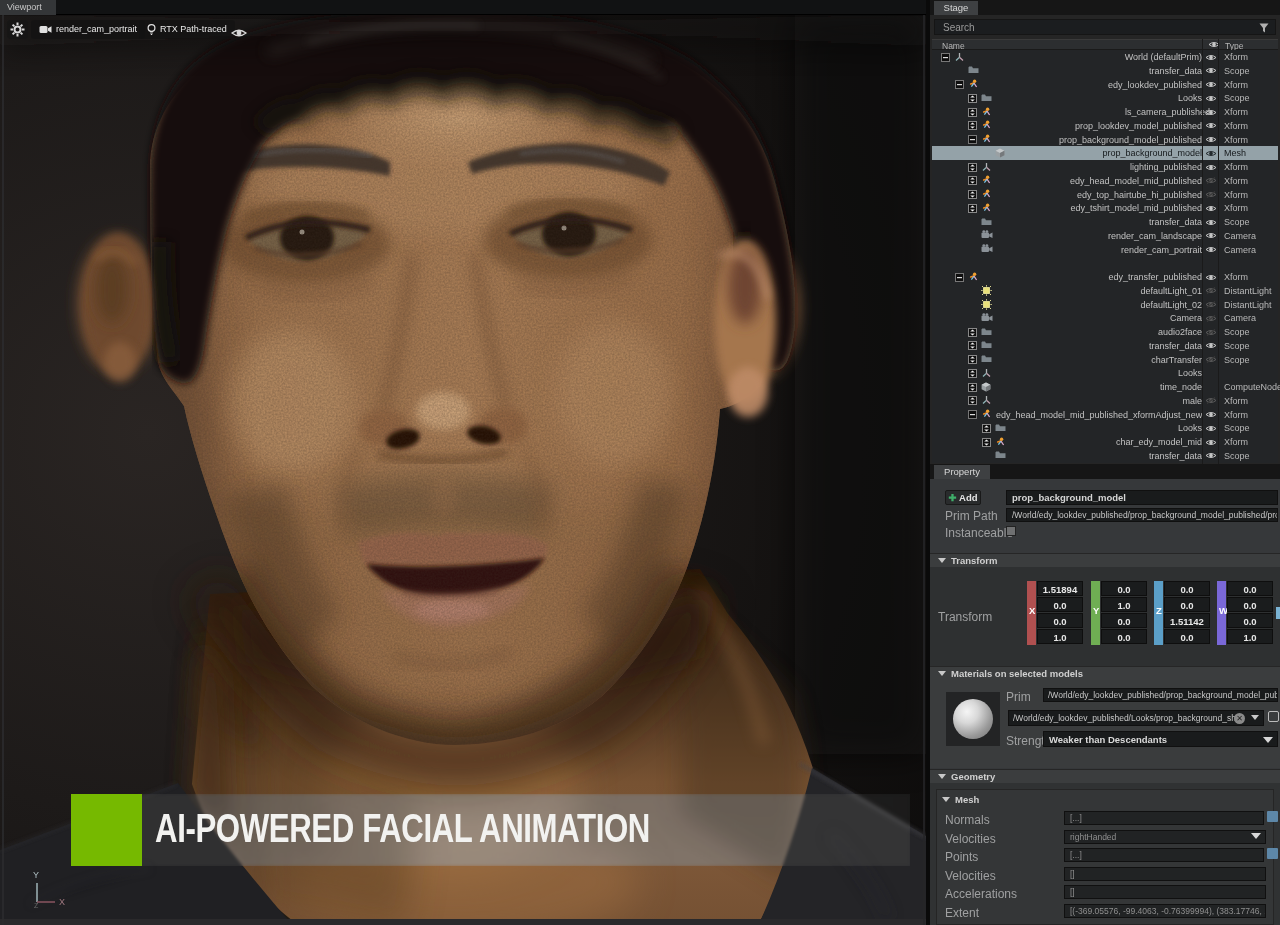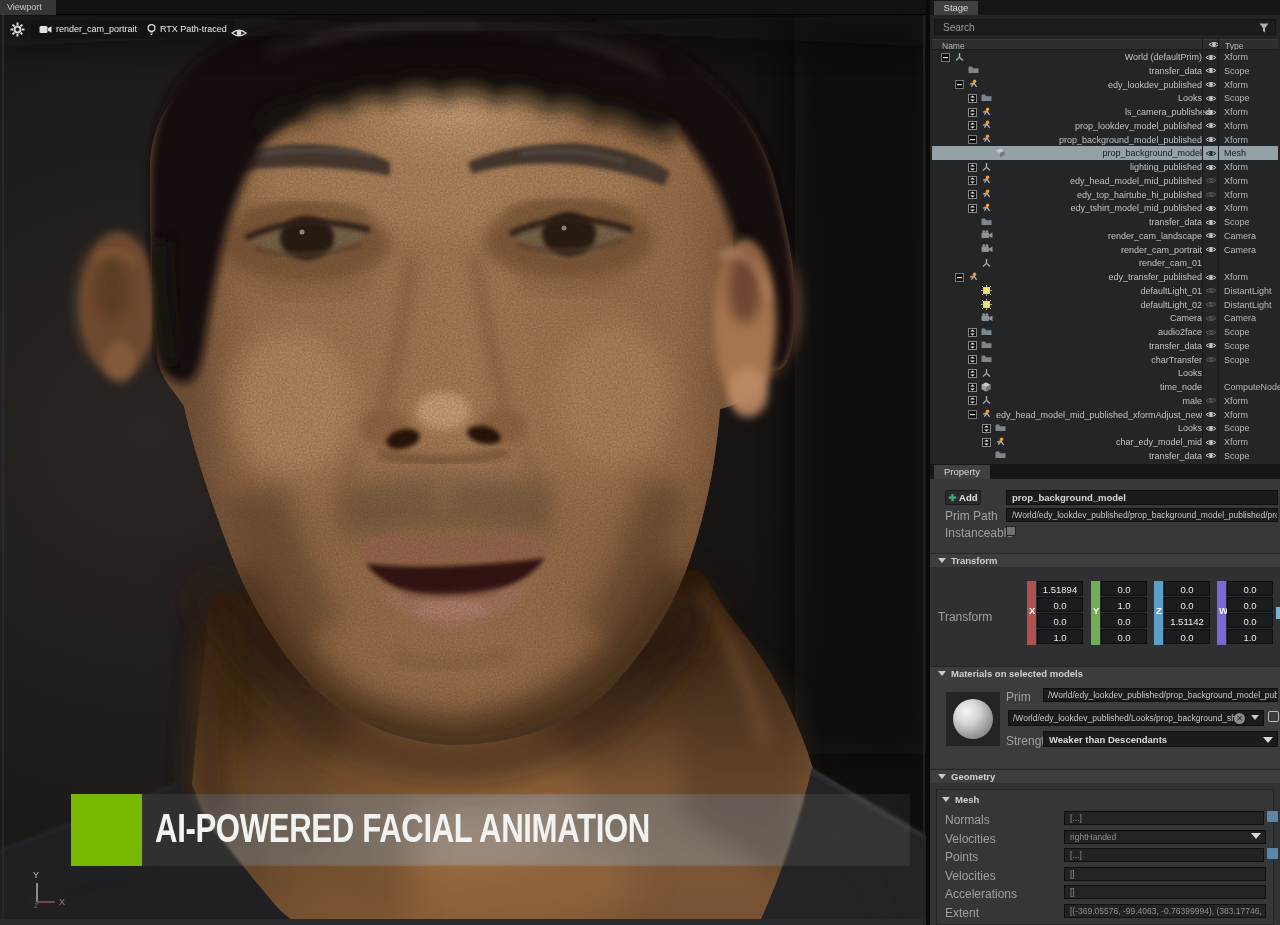--- a/index.html
+++ b/index.html
@@ -22,21 +22,21 @@
 .sel{background:#94a2a8;}
 .sel .nm,.sel .ty{color:#15191b;}
 .colsep{position:absolute;top:0;width:1px;height:425px;background:#1a1a1a;}
 #prop{position:absolute;left:0;top:464px;width:350px;height:461px;background:#36383a;padding-left:20px;}
 #proptabs{position:absolute;left:0;top:0;width:350px;height:15px;background:#161616;}
 #proptab{position:absolute;left:4px;top:1px;width:56px;height:14px;background:#3e4042;color:#d8d8d8;font-size:9.5px;line-height:14px;text-align:center;}
 .plabel{position:absolute;color:#9fa0a1;font-size:12px;}
 .pfield{position:absolute;background:#191b1c;border:1px solid #101010;color:#d6d6d6;font-size:9px;white-space:nowrap;overflow:hidden;}
 .sechead{position:absolute;left:0;width:350px;height:14px;background:#3b3d3e;border-top:1px solid #262626;color:#d0d0d0;font-size:9.5px;font-weight:bold;line-height:14px;}
 .tri{display:inline-block;width:0;height:0;border-left:4px solid transparent;border-right:4px solid transparent;border-top:5px solid #c8c8c8;margin:0 5px 1px 8px;}
-.mcell{position:absolute;width:46px;height:15px;background:#1a1c1d;border:0.5px solid #0e0e0e;color:#e8e8e8;font-size:9.5px;font-weight:normal;text-align:center;line-height:15px;}
+.mcell{position:absolute;width:46px;height:15px;background:#1a1c1d;border:0.5px solid #0e0e0e;color:#e8e8e8;font-size:9.5px;font-weight:bold;text-align:center;line-height:15px;}
 .mbar{position:absolute;width:9px;height:63.5px;color:#fff;font-size:9.5px;font-weight:bold;}
 .dd{position:absolute;background:#191b1c;border:1px solid #101010;color:#dadada;font-size:9.5px;}
 .bluebox{position:absolute;width:11px;height:11px;background:#5d87a8;border-radius:1px;}
 </style></head>
 <body>
 <div id="root">
 <div id="vp">
 <svg width="926" height="911" viewBox="0 0 926 911" style="position:absolute;left:0;top:14px">
 <defs>
  <radialGradient id="bgrad" cx="0.16" cy="0.46" r="1.1">
@@ -496,28 +496,20 @@
               <circle cx="2.8" cy="1.6" r="1.4" fill="#8b9298"></circle>
               <circle cx="5.9" cy="1.6" r="1.4" fill="#8b9298"></circle>
             </svg></span>
           <span class="nm" style="left:64.0px;width:206.0px;overflow:hidden">render_cam_portrait</span>
           <span style="position:absolute;left:273px;top:2.5px"><svg width="12" height="9" viewBox="0 0 12 9" style="">
               <path d="M1 4.5 Q6 0.5 11 4.5 Q6 8.5 1 4.5 Z" fill="none" stroke="#c8c8c8" stroke-width="1"></path>
               <circle cx="6" cy="4.5" r="1.8" fill="#c8c8c8"></circle>
             </svg></span>
           <span class="ty">Camera</span>
         </div>
-<div class="trow" style="top:206.25px">
-          <span style="position:absolute;left:49.0px;top:1.5px"><svg width="11" height="10" viewBox="0 0 11 10" style="">
-              <path d="M5.5 1 L5.5 5.2" stroke="#b0b4b6" stroke-width="1.3"></path>
-              <path d="M5.5 5.2 L2.0 8.4" stroke="#8fb4b6" stroke-width="1.3"></path>
-              <path d="M5.5 5.2 L9.0 8.4" stroke="#c0a0ae" stroke-width="1.3"></path>
-            </svg></span>
-          <span class="nm" style="left:64.0px;width:206.0px;overflow:hidden">render_cam_01</span>
-        </div>
 <div class="trow" style="top:220.00px">
           <span style="position:absolute;left:22.5px;top:2.5px"><svg width="9" height="9" viewBox="0 0 9 9" style="">
               <rect x="0.5" y="0.5" width="8" height="8" fill="#0e0e0e" stroke="#777"></rect>
               <rect x="2" y="4" width="5" height="1.2" fill="#ddd"></rect>
             </svg></span>
           <span style="position:absolute;left:35.5px;top:1.5px"><svg width="11" height="11" viewBox="0 0 11 11" style="">
               <circle cx="6.6" cy="2.2" r="1.7" fill="#f0a030"></circle>
               <path d="M6.2 3.8 C4.6 4.6 3.4 5.2 2.0 5.0" stroke="#e88820" stroke-width="1.6" fill="none"></path>
               <path d="M6.0 4.2 L3.4 7.6" stroke="#7ec8e8" stroke-width="1.3" fill="none"></path>
               <path d="M6.0 4.2 L8.6 8.0" stroke="#d8a8c8" stroke-width="1.3" fill="none"></path>

